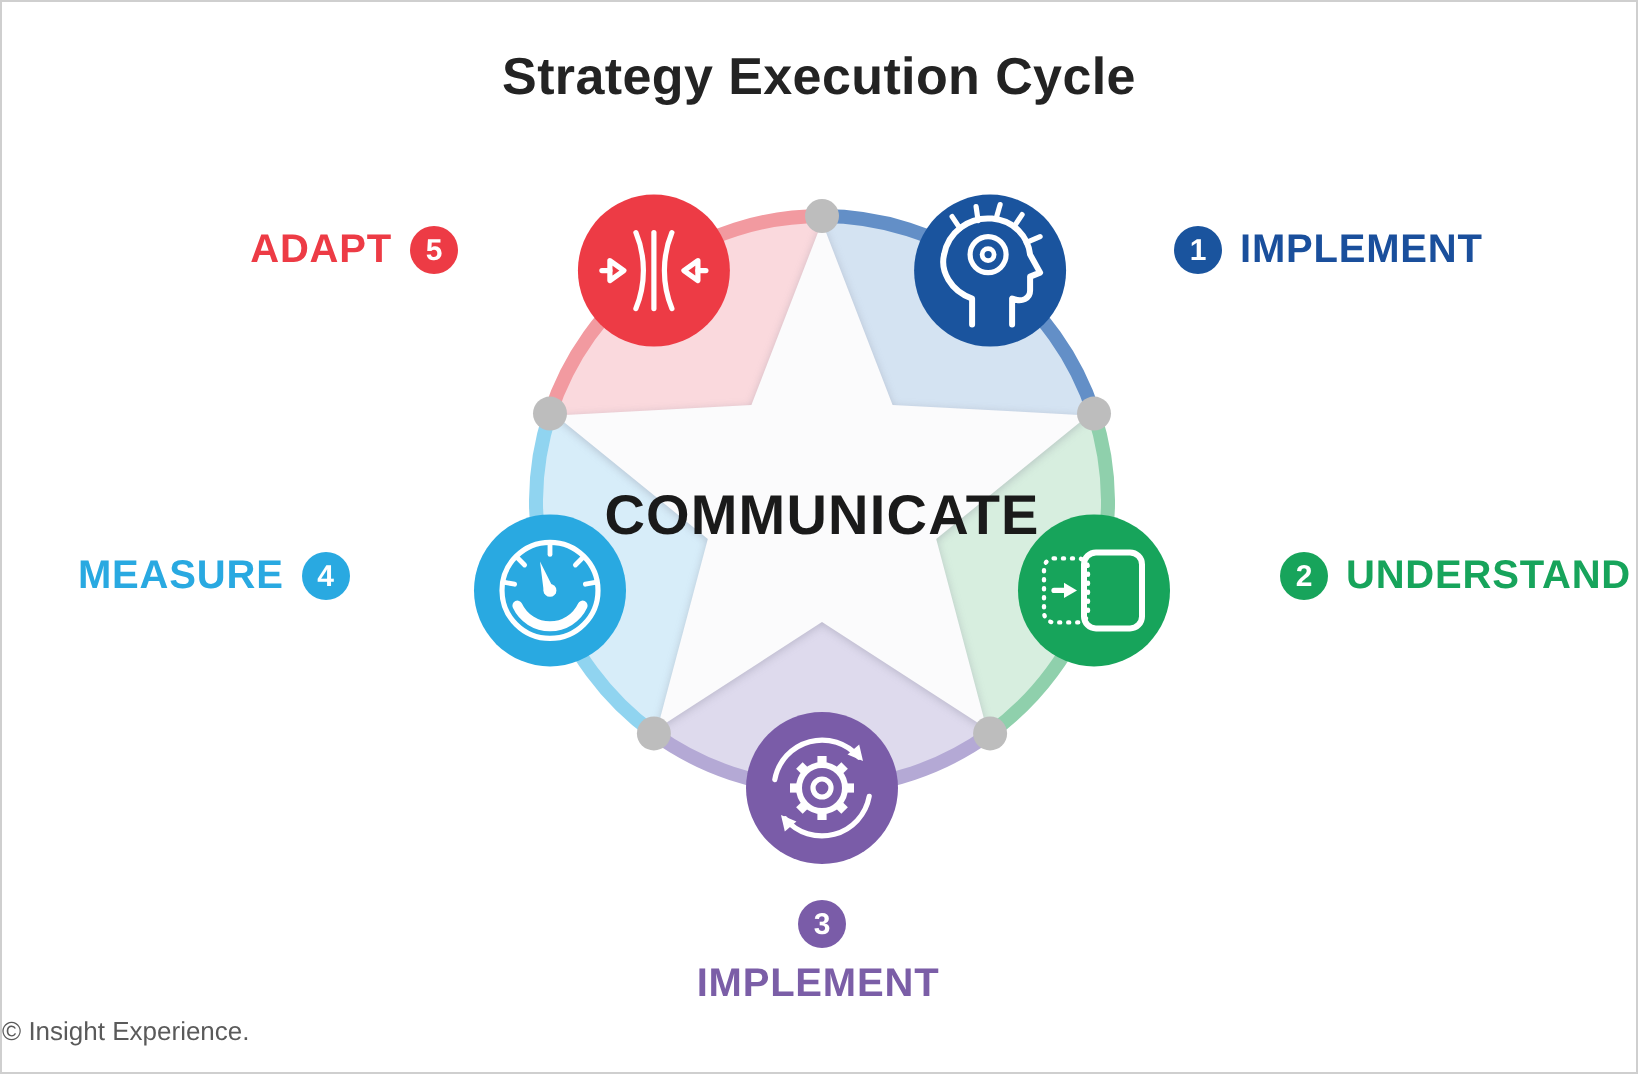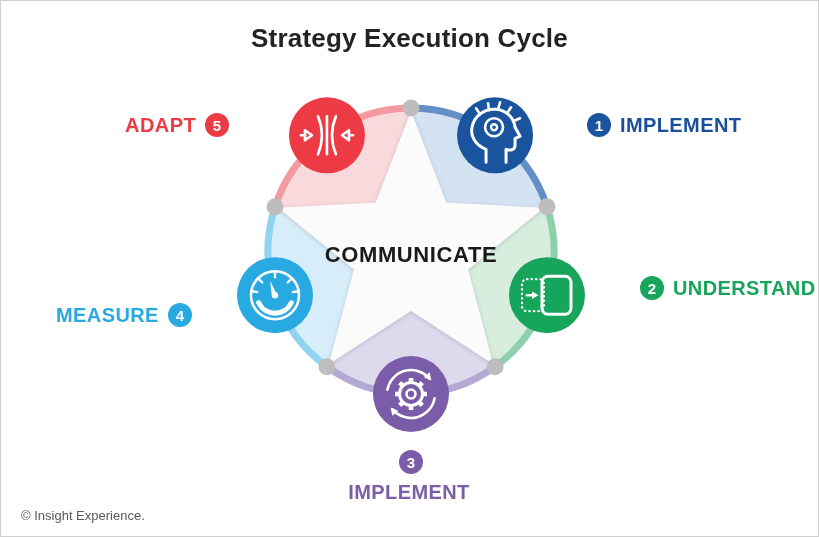--- a/index.html
+++ b/index.html
@@ -13,46 +13,46 @@
     overflow:hidden;
   }
   .page-title{
     position:absolute;top:22px;left:0;width:100%;
     text-align:center;margin:0;
     font-size:26px;font-weight:600;color:#232323;letter-spacing:0.2px;
   }
   .wheel{position:absolute;left:225px;top:65px;}
   .center-label{
     position:absolute;left:410px;top:241px;transform:translateX(-50%);
-    font-size:22px;font-weight:600;color:#1a1a1a;letter-spacing:0.6px;
+    font-size:28px;font-weight:600;color:#1a1a1a;letter-spacing:0.6px;
     white-space:nowrap;
   }
   .node-label{
     position:absolute;display:flex;align-items:flex-end;gap:9px;
     font-size:20px;font-weight:700;letter-spacing:0.4px;white-space:nowrap;
   }
   .badge{
     width:24px;height:24px;border-radius:50%;
     display:flex;align-items:center;justify-content:center;
     color:#ffffff;font-size:15px;font-weight:700;letter-spacing:0;
     flex:0 0 auto;
   }
   .t-red{color:#ED3B45}   .b-red{background:#ED3B45}
   .t-blue{color:#1A4F9C}  .b-blue{background:#1A549E}
   .t-green{color:#17A45B} .b-green{background:#17A45B}
   .t-cyan{color:#29A9E1}  .b-cyan{background:#29A9E1}
   .t-purple{color:#7B5EA7}.b-purple{background:#7A5CA8}
   #label-adapt{top:112px;right:589px;}
   #label-understand{top:112px;left:586px;}
-  #label-measure{top:275px;left:55px;margin-top:27px;}
+  #label-measure{top:275px;left:38px;}
   #label-translate{top:275px;left:639px;}
   #badge-implement{position:absolute;top:449px;left:398px;}
   #label-implement{top:480px;left:308px;width:200px;justify-content:center;}
   .copyright{
-    position:absolute;left:20px;top:507px;
+    position:absolute;left:0;top:507px;
     font-size:13px;color:#5a5a5a;
   }
 </style>
 </head>
 <body>
 
 <div class="canvas">
 
   <h1 class="page-title">Strategy Execution Cycle</h1>
 

